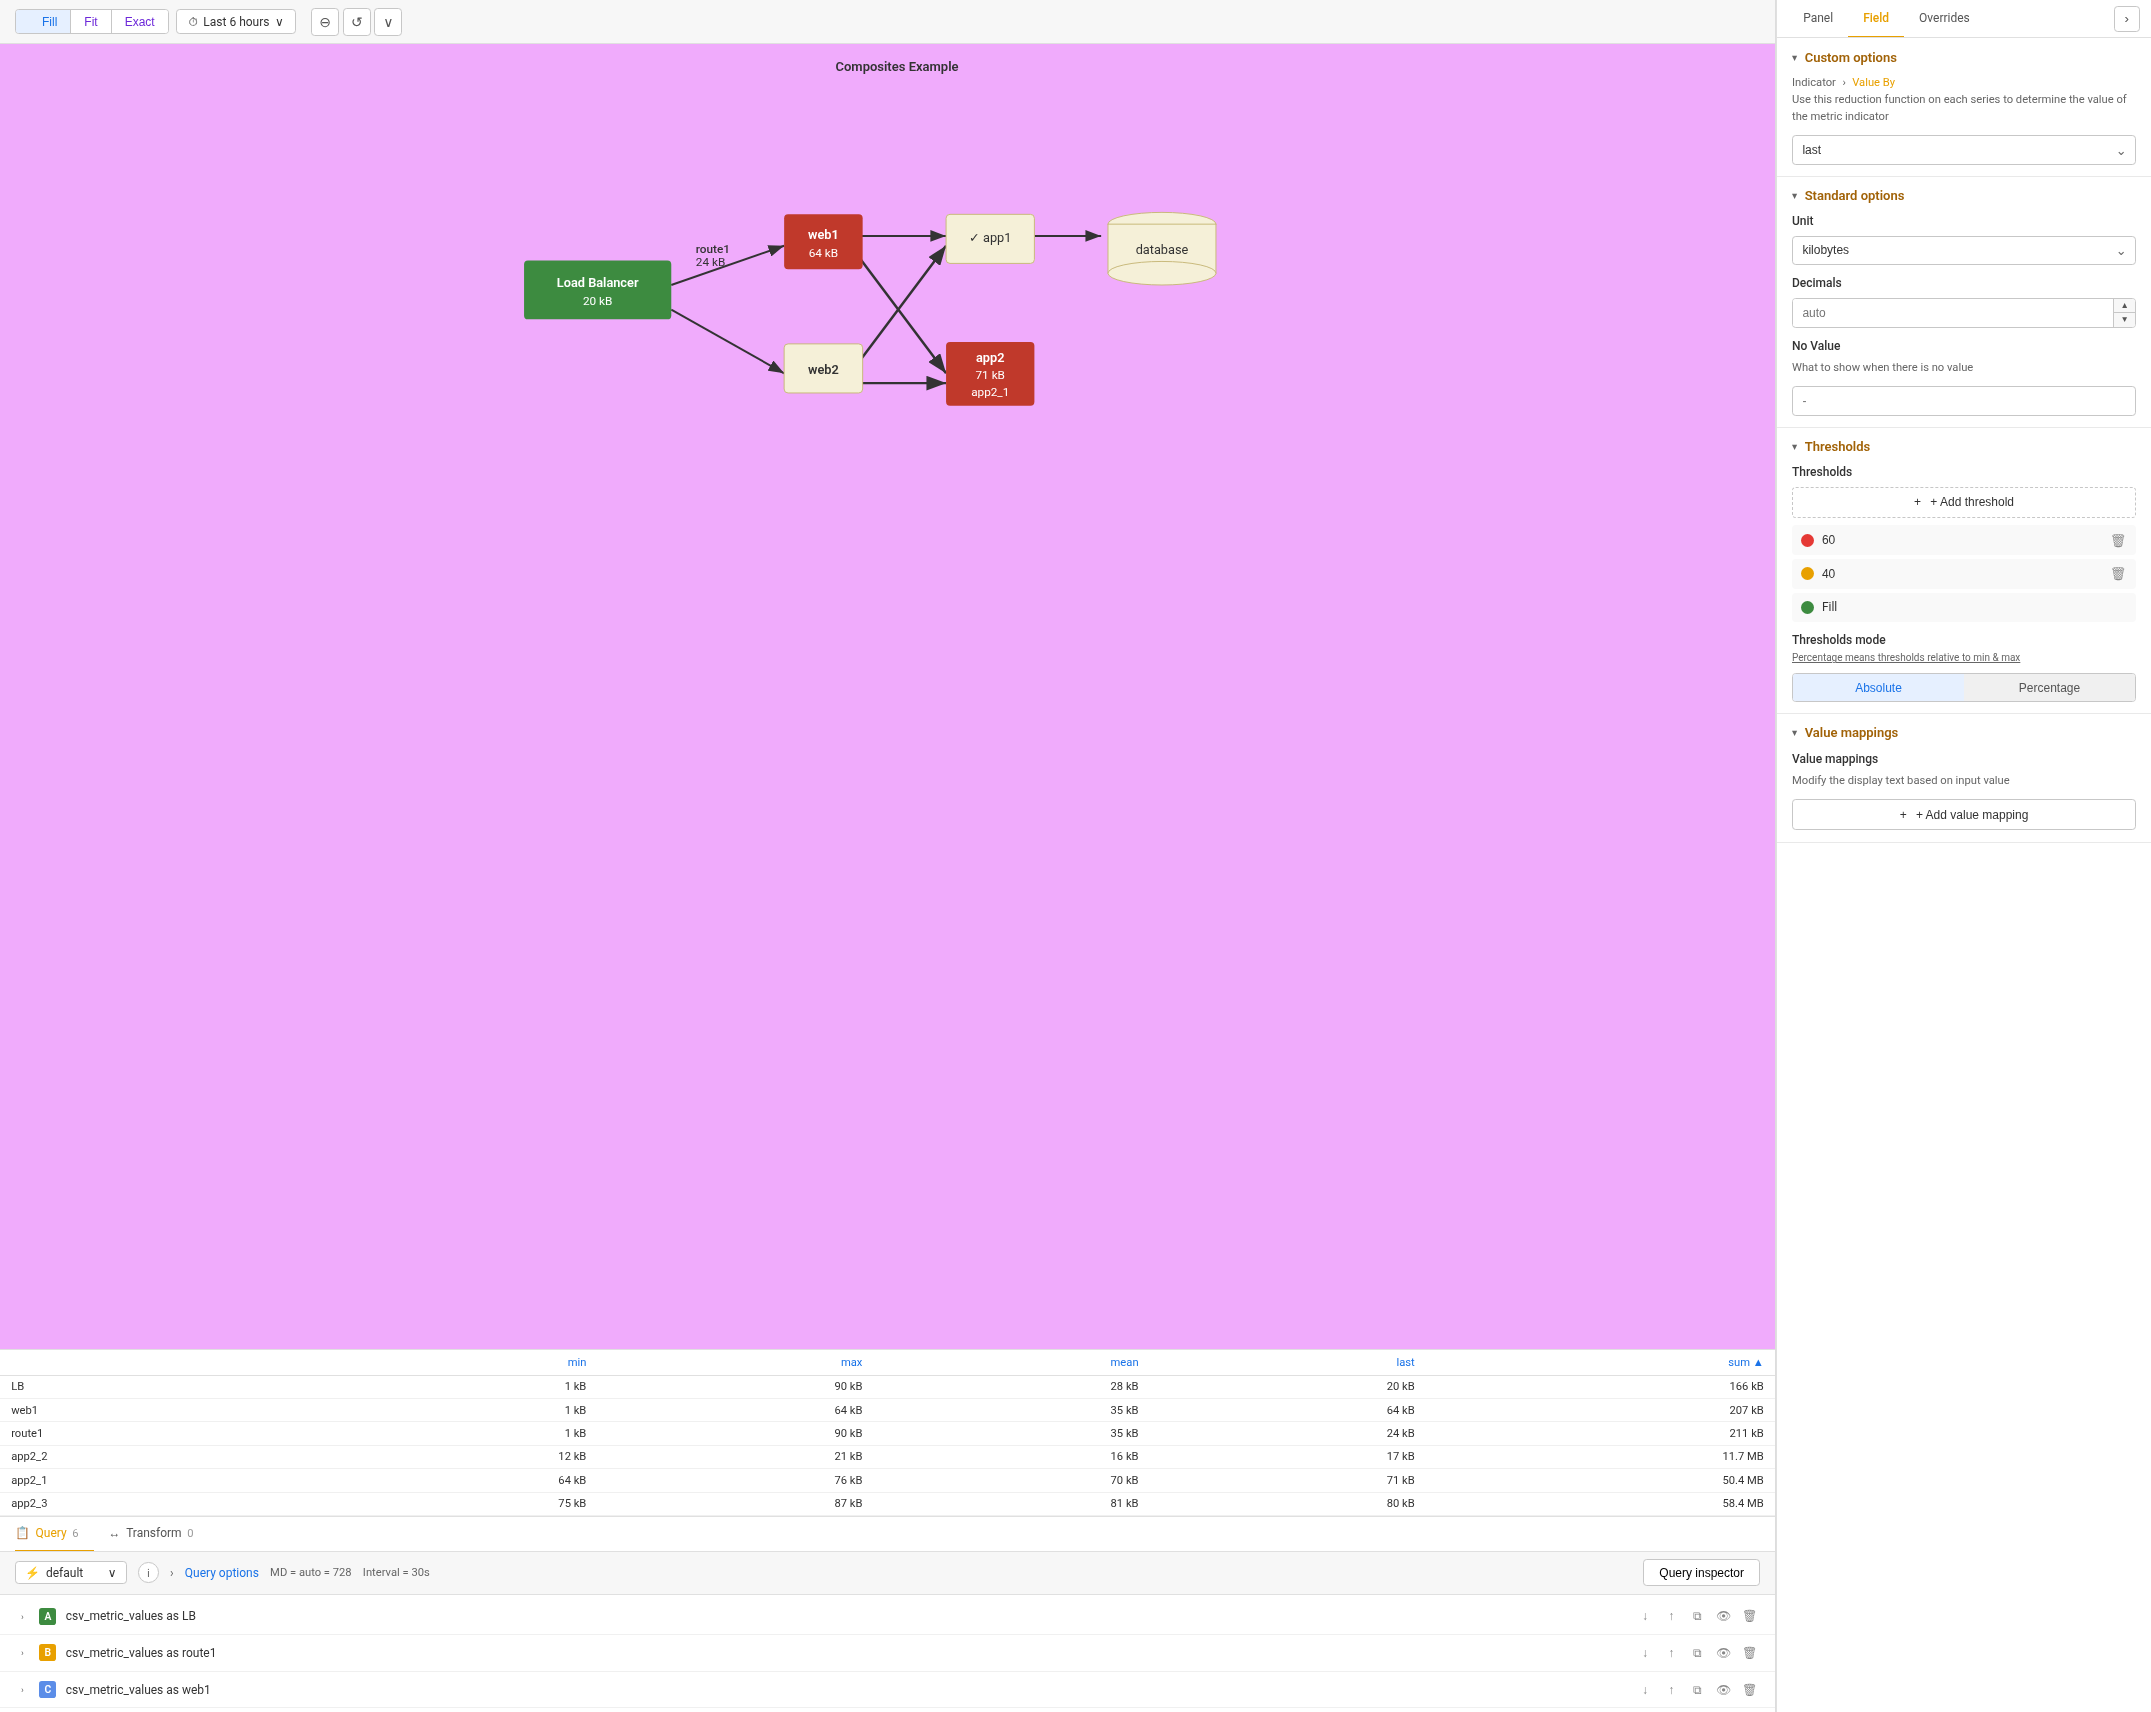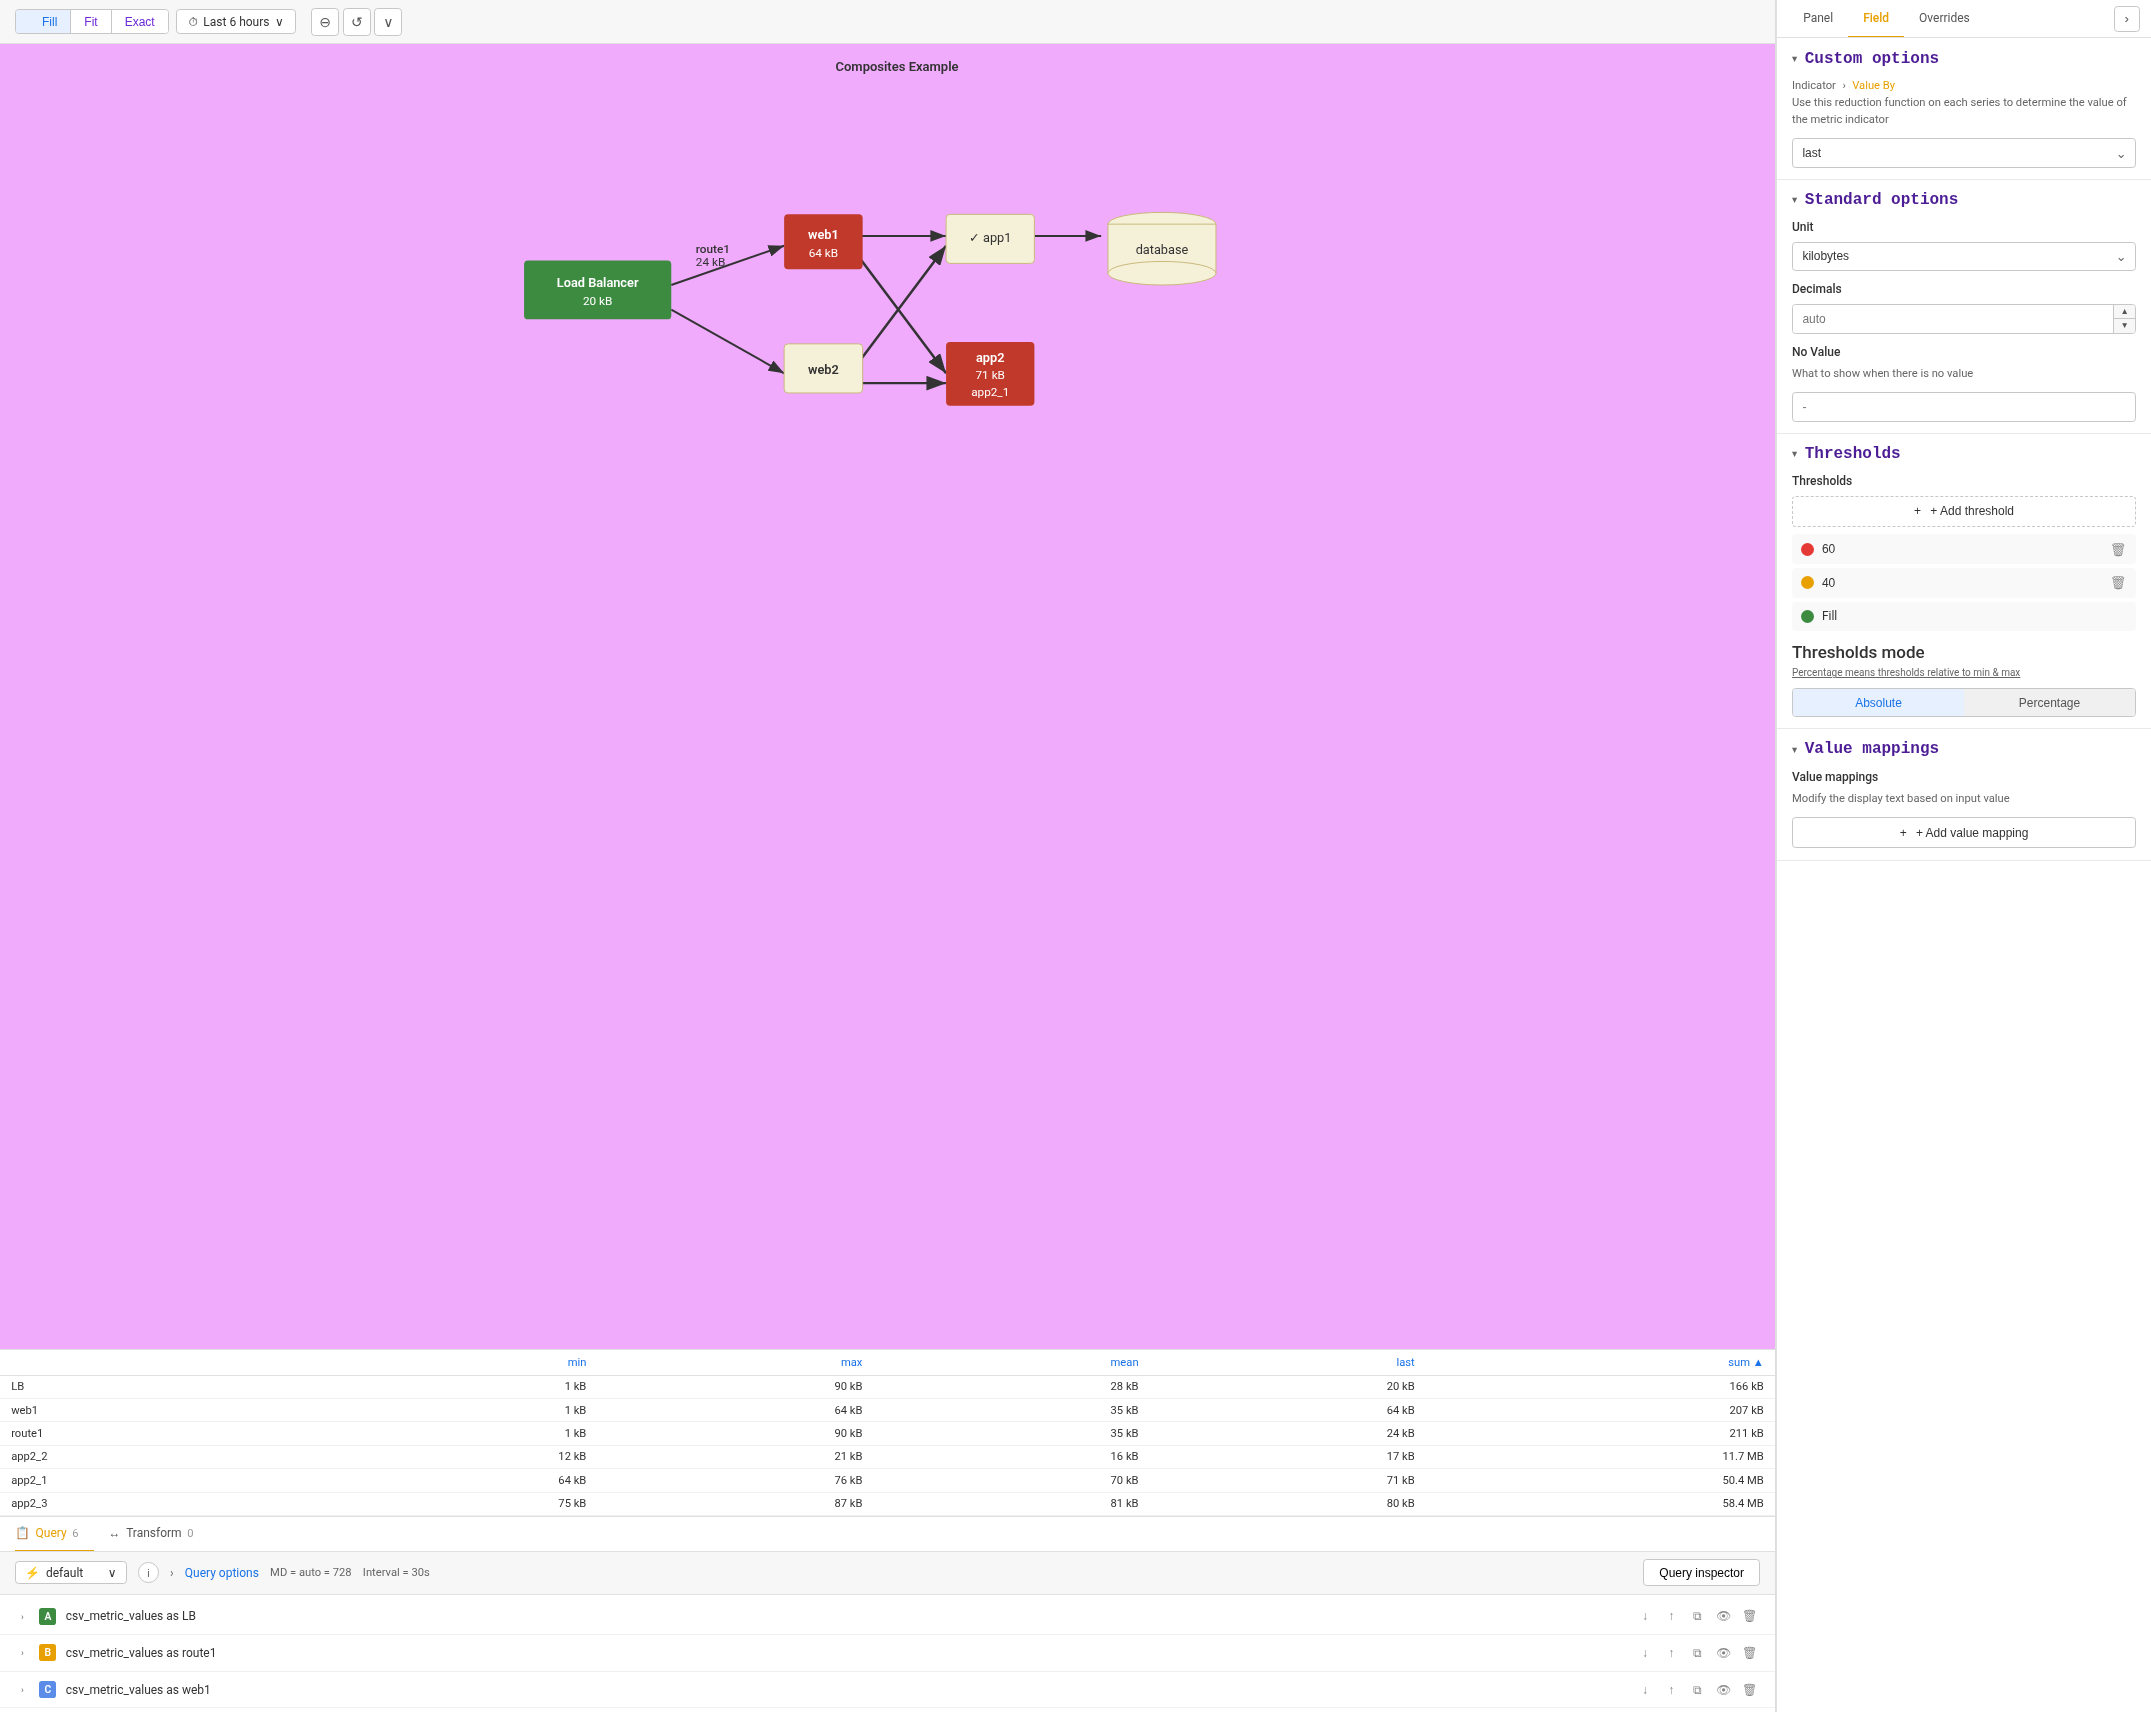--- a/index.html
+++ b/index.html
@@ -73,21 +73,21 @@
     
     .right-panel { width: 375px; background: #fff; display: flex; flex-direction: column; border-left: 0.9px solid #e0e0e0; overflow-y: auto; }
 
     .right-panel-tabs { display: flex; align-items: center; border-bottom: 0.9px solid #e0e0e0; padding: 0 11.2px; background: #fff; position: sticky; top: 0; z-index: 10; }
     .right-tab { padding: 11.2px 15px; cursor: pointer; font-size: 12px; color: #555; border-bottom: 1.9px solid transparent; }
     .right-tab.active { color: #e8a000; border-bottom-color: #e8a000; font-weight: 500; }
     .panel-forward-btn { margin-left: auto; width: 26px; height: 26px; border: 0.9px solid #c7c7c7; border-radius: 3.7px; background: #fff; display: flex; align-items: center; justify-content: center; cursor: pointer; color: #555; }
 
     .section { padding: 11.2px 15px; border-bottom: 0.9px solid #e9e9e9; }
     .section-header { display: flex; align-items: center; gap: 7.5px; margin-bottom: 11.2px; cursor: pointer; }
-    .section-header h3 { font-size: 16px; font-weight: 600; color: #4c1d95; font-family: Liberation Mono, monospace; }
+    .section-header h3 { font-size: 13px; font-weight: 600; color: #a16207; }
     .collapse-icon { color: #666; font-size: 10.3px; }
 
     .breadcrumb { font-size: 11.2px; color: #666; margin-bottom: 3.7px; }
     .breadcrumb span.separator { margin: 0 3.7px; }
     .breadcrumb span.highlight { color: #e8a000; }
     .field-desc { font-size: 11.2px; color: #666; margin-bottom: 9.4px; line-height: 1.5; }
 
     .field-label { font-size: 12px; font-weight: 500; color: #333; margin-bottom: 7.5px; display: block; }
 
     .select-wrapper { position: relative; }
@@ -103,21 +103,21 @@
     .spinner-btns button:last-child { border-bottom: none; }
 
     
     .add-threshold-btn { width: 100%; padding: 7.5px; border: 0.9px dashed #c7c7c7; border-radius: 3.7px; background: #fff; cursor: pointer; font-size: 12px; color: #333; display: flex; align-items: center; justify-content: center; gap: 5.6px; margin-bottom: 7.5px; }
 
     .threshold-row { display: flex; align-items: center; gap: 7.5px; padding: 7.5px 9.4px; border-radius: 3.7px; margin-bottom: 3.7px; background: #f9f9f9; }
     .threshold-dot { width: 13px; height: 13px; border-radius: 50%; flex-shrink: 0; }
     .threshold-input { flex: 1; border: none; background: transparent; font-size: 12px; color: #333; outline: none; }
     .threshold-delete { color: #888; cursor: pointer; font-size: 13px; margin-left: auto; }
 
-    .threshold-mode-label { font-size: 17px; font-weight: 500; color: #333; margin-bottom: 3.7px; }
+    .threshold-mode-label { font-size: 12px; font-weight: 500; color: #333; margin-bottom: 3.7px; }
     .threshold-mode-desc { font-size: 10px; color: #666; margin-bottom: 7.5px; line-height: 1.5; text-decoration: underline; }
 
     .toggle-group { display: flex; border: 0.9px solid #c7c7c7; border-radius: 3.7px; overflow: hidden; }
     .toggle-btn { flex: 1; padding: 6.6px; border: none; background: #f0f0f0; cursor: pointer; font-size: 12px; color: #555; }
     .toggle-btn.active { background: #e6f0ff; color: #1a73e8; }
 
     
     .add-mapping-btn { width: 100%; padding: 7.5px; border: 0.9px solid #c7c7c7; border-radius: 3.7px; background: #fff; cursor: pointer; font-size: 12px; color: #333; display: flex; align-items: center; justify-content: center; gap: 5.6px; }
 
     .time-icon { font-size: 12px; }

